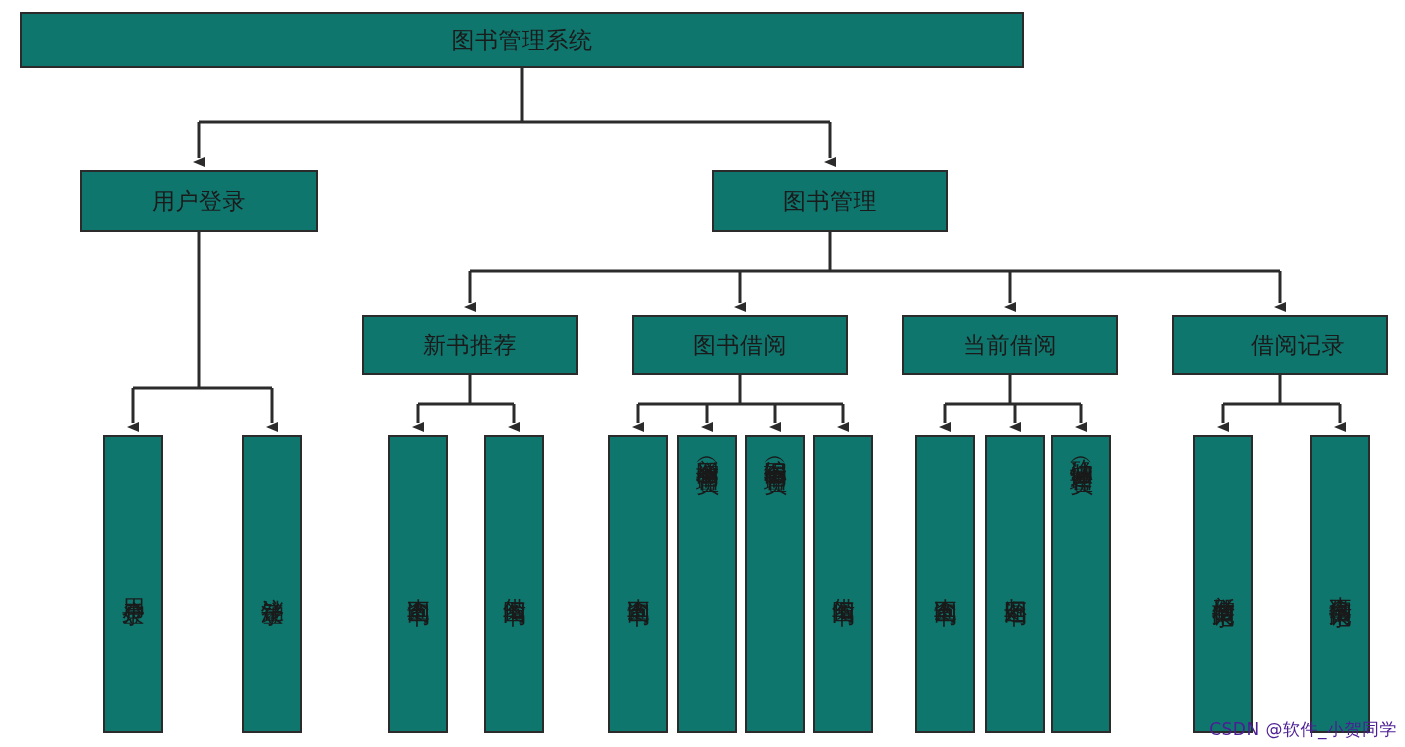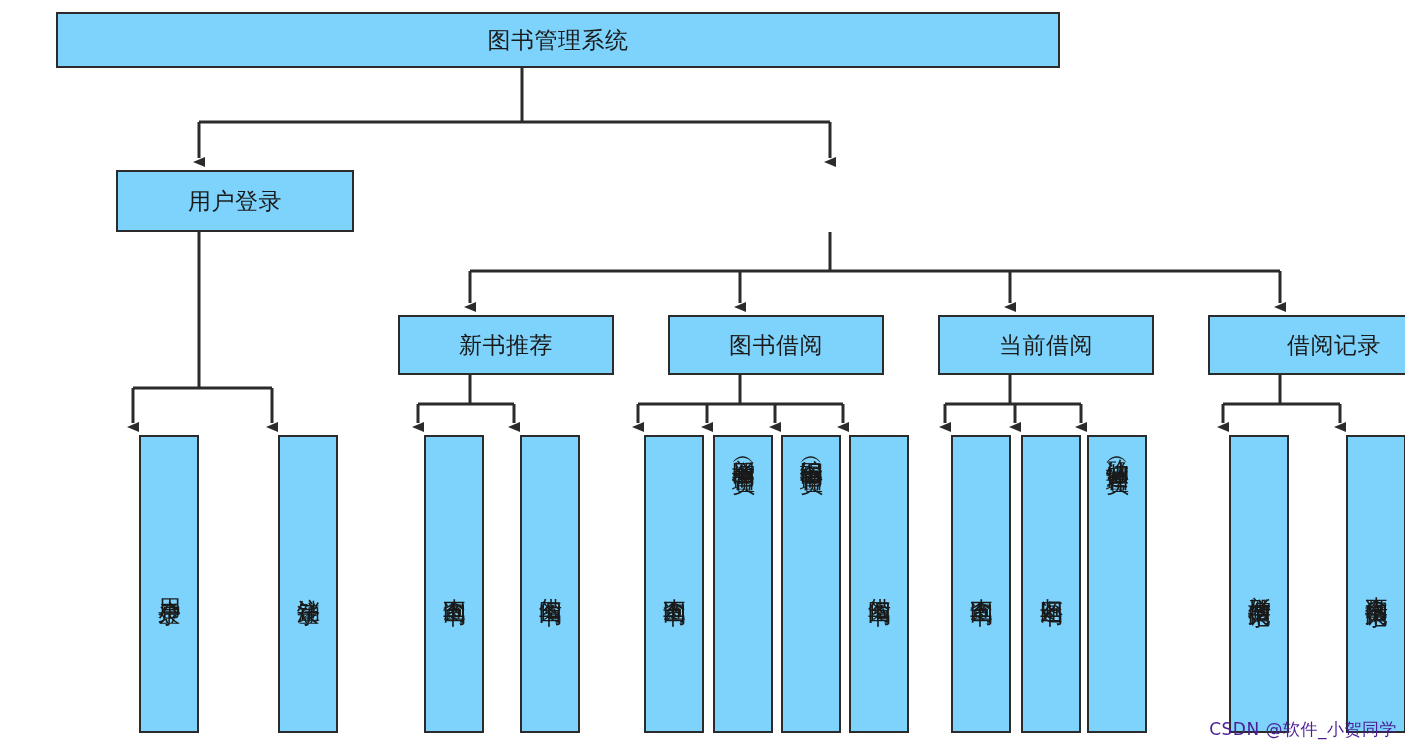--- a/index.html
+++ b/index.html
@@ -22,27 +22,26 @@
     position: absolute;
     left: 0;
     top: 0;
     width: 1405px;
     height: 747px;
   }
   .node {
     position: absolute;
     box-sizing: border-box;
     border: 2px solid #2b2b2b;
-    background: #7dd3fc;
+    background: #0f766e;
     display: flex;
     align-items: center;
     justify-content: center;
     color: #1a1a1a;
     z-index: 2;
-    margin-left: 36px;
   }
   .node.horizontal {
     font-size: 23px;
     letter-spacing: 0.5px;
     line-height: 1;
     white-space: nowrap;
   }
   .node.vertical {
     writing-mode: vertical-rl;
     text-orientation: upright;
@@ -124,20 +123,23 @@
     </g>
   </svg>
 
   <div class="node horizontal" style="left:20px; top:12px; width:1004px; height:56px;">
     <span class="label">图书管理系统</span>
   </div>
 
   <div class="node horizontal" style="left:80px; top:170px; width:238px; height:62px;">
     <span class="label">用户登录</span>
   </div>
+  <div class="node horizontal" style="left:712px; top:170px; width:236px; height:62px;">
+    <span class="label">图书管理</span>
+  </div>
 
   <div class="node horizontal" style="left:362px; top:315px; width:216px; height:60px;">
     <span class="label">新书推荐</span>
   </div>
   <div class="node horizontal" style="left:632px; top:315px; width:216px; height:60px;">
     <span class="label">图书借阅</span>
   </div>
   <div class="node horizontal" style="left:902px; top:315px; width:216px; height:60px;text-align:right;">
     <span class="label">当前借阅</span>
   </div>

